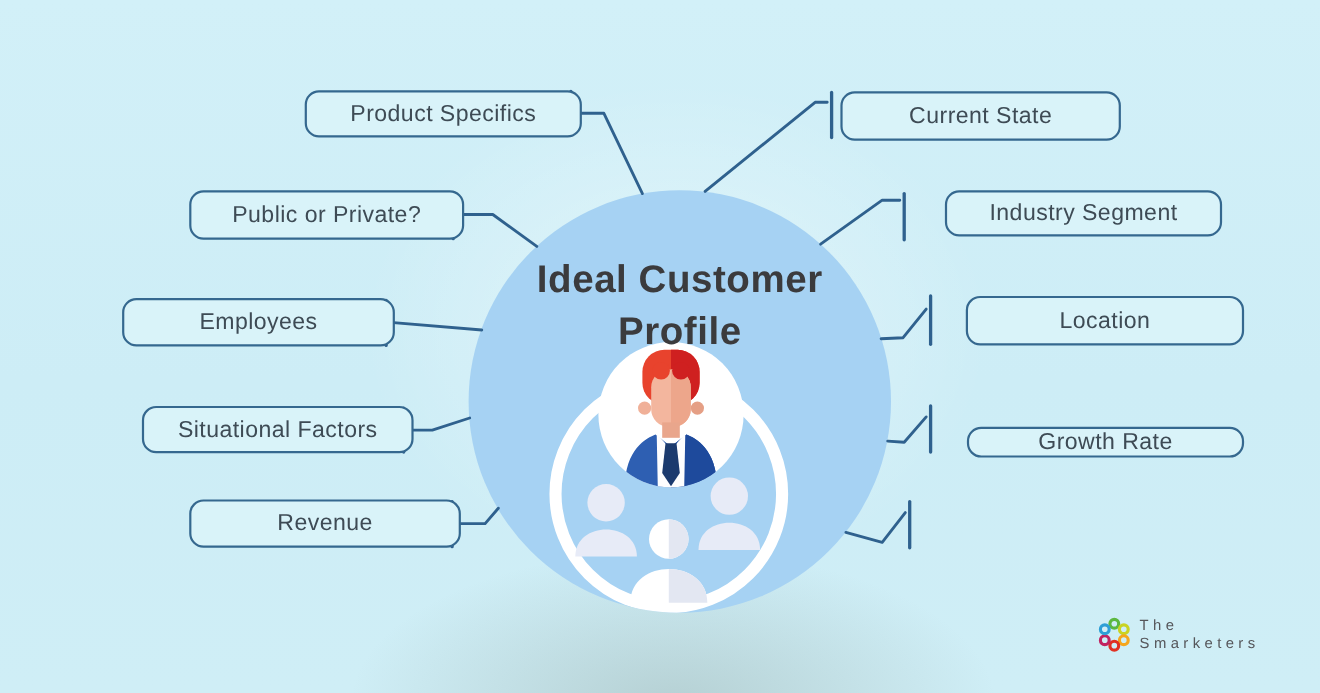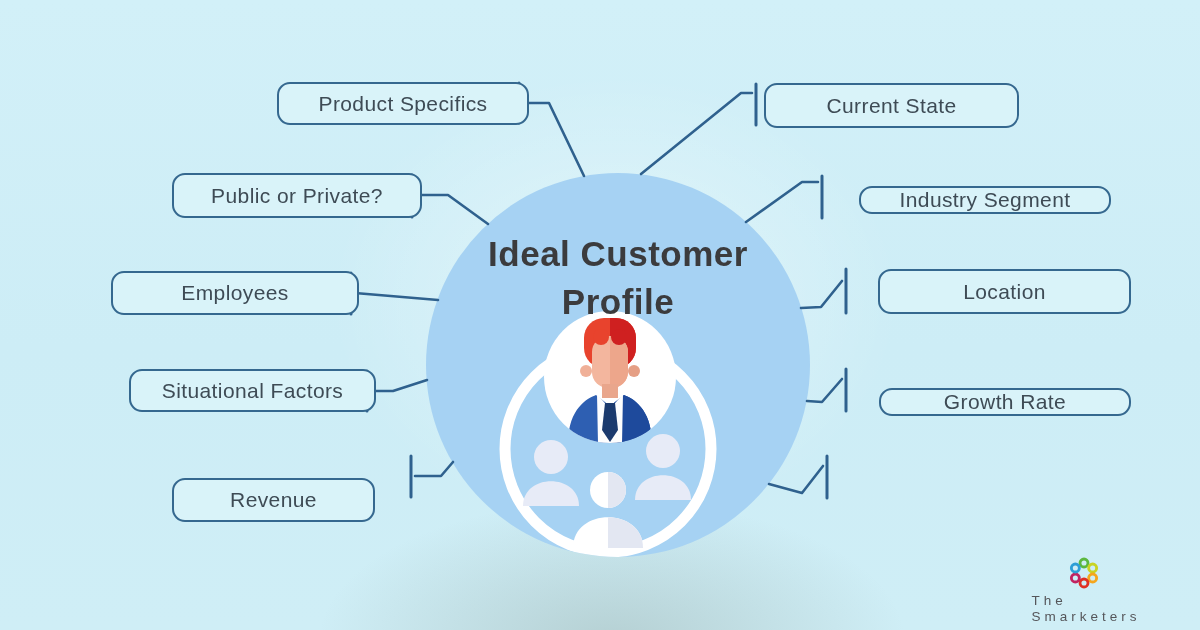--- a/index.html
+++ b/index.html
@@ -28,21 +28,21 @@
     white-space:nowrap;
     margin-left:16px;
   }
   .center-title{
     position:absolute;left:418px;top:230px;width:400px;
     text-align:center;font-weight:bold;font-size:35px;line-height:48px;
     color:#3b3b3d;letter-spacing:.5px;
   }
   .logo{
     position:absolute;left:994px;top:553px;width:180px;height:48px;
-    display:flex;align-items:center;flex-direction:column;
+    display:flex;align-items:center;
   }
   .logo .mark{width:38px;height:40px;flex:0 0 auto;}
   .logo .words{
     margin-left:4px;color:#55565a;font-size:13.5px;line-height:16px;
     letter-spacing:4px;white-space:nowrap;
   }
 </style>
 </head>
 <body>
 
@@ -144,28 +144,28 @@
   </div>
   <div class="node" style="left:156px;top:173px;width:250px;height:45px">
     <span>Public or Private?</span>
   </div>
   <div class="node" style="left:95px;top:271px;width:248px;height:44px">
     <span>Employees</span>
   </div>
   <div class="node" style="left:113px;top:369px;width:247px;height:43px">
     <span>Situational Factors</span>
   </div>
-  <div class="node" style="left:156px;top:478px;width:203px;height:44px">
+  <div class="node" style="left:156px;top:454px;width:247px;height:44px">
     <span>Revenue</span>
   </div>
 
   <div class="node" style="left:748px;top:83px;width:255px;height:45px">
     <span>Current State</span>
   </div>
-  <div class="node" style="left:843px;top:186px;width:252px;height:28px">
+  <div class="node" style="left:843px;top:173px;width:252px;height:42px">
     <span>Industry Segment</span>
   </div>
   <div class="node" style="left:862px;top:269px;width:253px;height:45px">
     <span>Location</span>
   </div>
   <div class="node" style="left:863px;top:388px;width:252px;height:28px">
     <span>Growth Rate</span>
   </div>
 
   <div class="logo">

